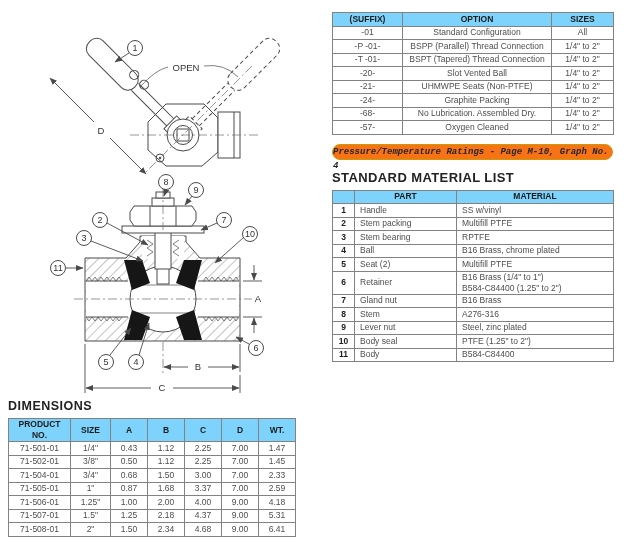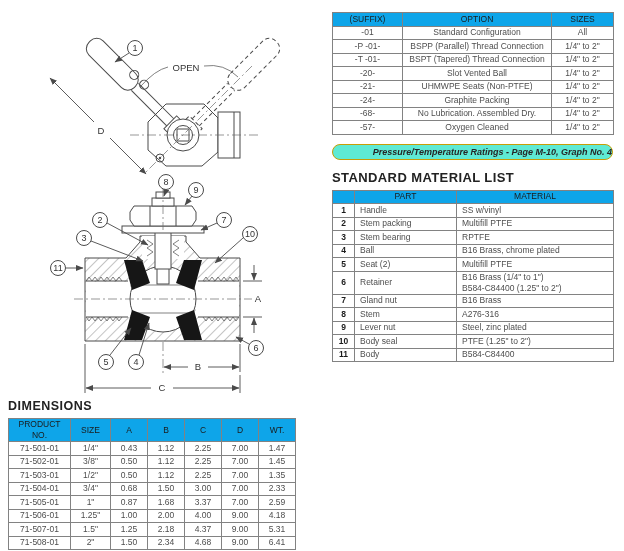--- a/index.html
+++ b/index.html
@@ -18,29 +18,29 @@
   .dtxt{font-size:9.5px;fill:#333;text-anchor:middle;font-family:"Liberation Sans",sans-serif;}
   .seat{fill:#161616;stroke:none;}
   .wht{fill:#ffffff;stroke:none;}
   .whs{fill:#ffffff;stroke:#4a4a4a;stroke-width:1;}
 
   
   .right-col{position:absolute;left:332px;top:12px;width:281px;}
   table{border-collapse:collapse;table-layout:fixed;font-size:8.5px;color:#4d4d4d;}
   th,td{border:1px solid #828282;text-align:center;padding:0 2px;height:12.5px;line-height:11px;
     overflow:hidden;white-space:pre-line;}
-  th{background:#0ea5e9;color:#1b1b1b;font-weight:normal;}
+  th{background:#7dd3fc;color:#1b1b1b;font-weight:bold;}
   .suffix-table{width:281px;}
   .suffix-table col:nth-child(1){width:70px;}
   .suffix-table col:nth-child(2){width:149px;}
   .suffix-table col:nth-child(3){width:62px;}
 
-  .banner{margin-top:9px;background:#5eead4;border:1.5px solid #c79d06;border-radius:9px;
-    height:14px;line-height:14px;text-align:right;font-weight:bold;font-style:italic;
-    font-size:9px;color:#262626;}
+  .banner{margin-top:9px;background:#f97316;border:1.5px solid #c79d06;border-radius:9px;
+    height:14px;line-height:14px;text-align:left;font-weight:bold;font-style:italic;
+    font-size:9px;color:#262626;font-family:Liberation Mono, monospace;}
   .sec-title{margin-top:10px;margin-bottom:5px;font-size:13px;font-weight:bold;color:#222;
     letter-spacing:.4px;}
 
   .material-table{width:281px;}
   .material-table col:nth-child(1){width:22px;}
   .material-table col:nth-child(2){width:102px;}
   .material-table col:nth-child(3){width:157px;}
   .material-table td:nth-child(1){font-weight:bold;color:#1b1b1b;}
   .material-table td:nth-child(2),.material-table td:nth-child(3){text-align:left;padding-left:5px;}
 
@@ -407,29 +407,20 @@
           <tr>
             <td>71-502-01</td>
             <td>3/8"</td>
             <td>0.50</td>
             <td>1.12</td>
             <td>2.25</td>
             <td>7.00</td>
             <td>1.45</td>
           </tr>
           <tr>
-            <td>71-503-01</td>
-            <td>1/2"</td>
-            <td>0.50</td>
-            <td>1.12</td>
-            <td>2.25</td>
-            <td>7.00</td>
-            <td>1.35</td>
-          </tr>
-          <tr>
             <td>71-504-01</td>
             <td>3/4"</td>
             <td>0.68</td>
             <td>1.50</td>
             <td>3.00</td>
             <td>7.00</td>
             <td>2.33</td>
           </tr>
           <tr>
             <td>71-505-01</td>

